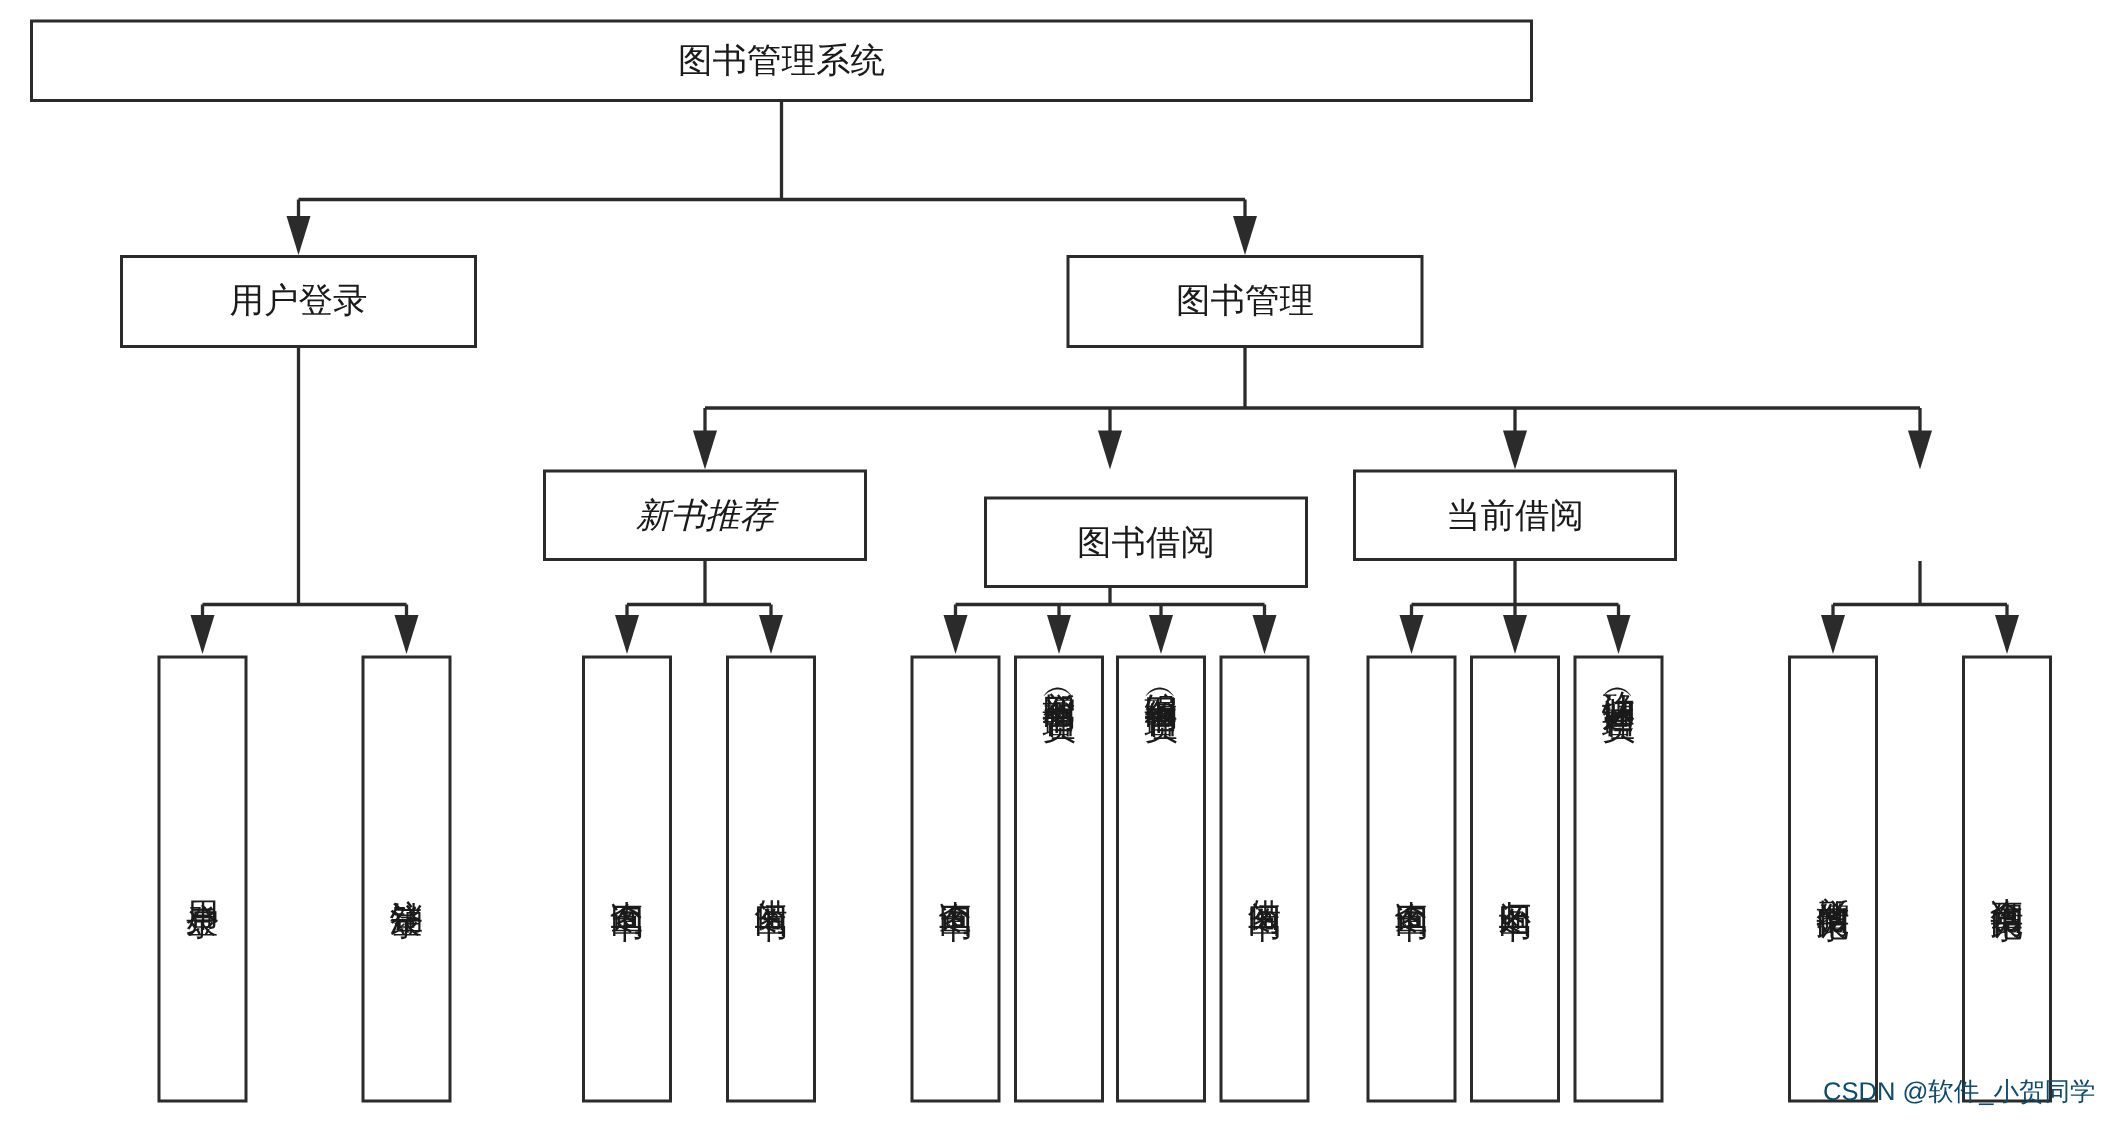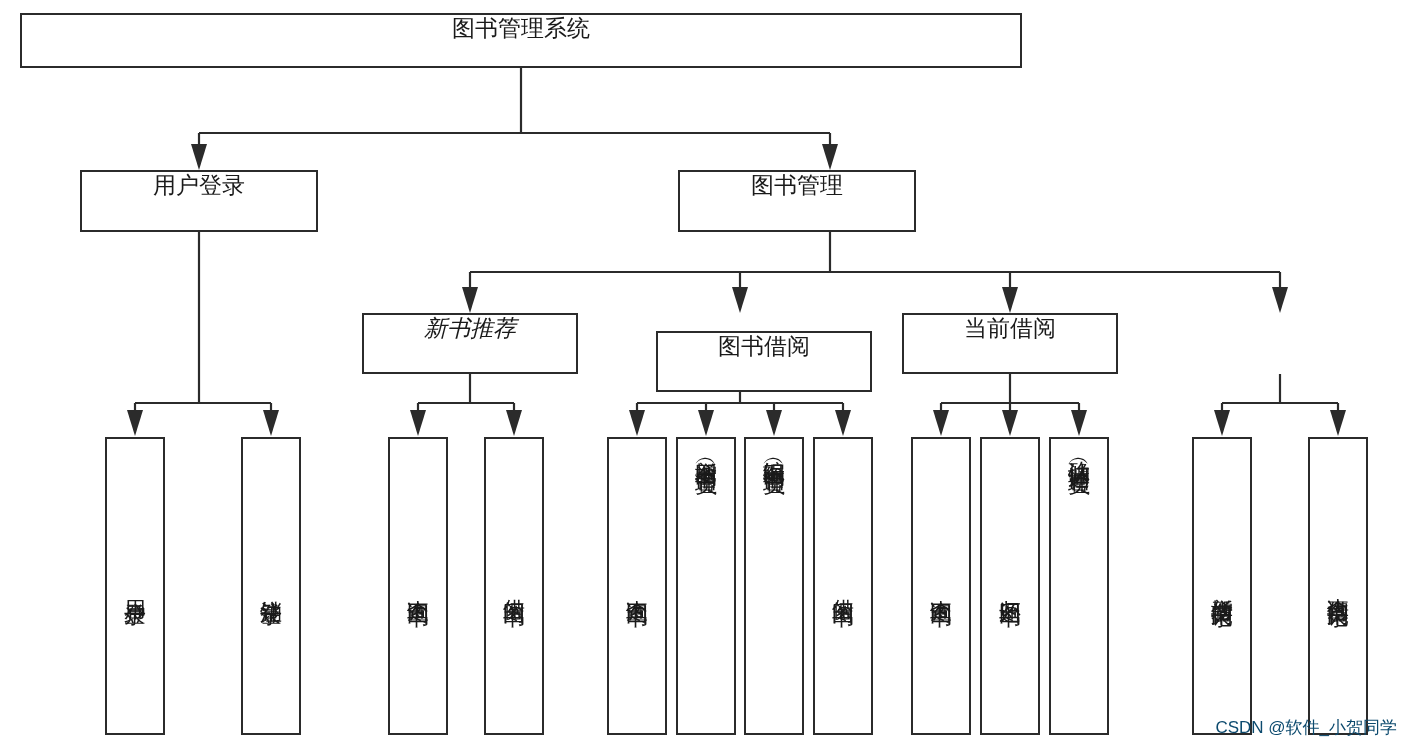--- a/index.html
+++ b/index.html
@@ -36,21 +36,21 @@
     fill: #2b2b2b;
   }
 
   
   .node {
     position: absolute;
     box-sizing: border-box;
     background: #ffffff;
     border: 2.2px solid #2b2b2b;
     display: flex;
-    align-items: flex-start;
+    align-items: center;
     justify-content: center;
     color: #1a1a1a;
     z-index: 2;
   }
   .node .label {
     display: block;
     text-align: center;
     line-height: 1.18;
     white-space: pre;
   }
@@ -65,21 +65,21 @@
   }
 
   
   .node.lvl2 {
     top: 170px;
     width: 238px;
     height: 62px;
     font-size: 23px;
   }
   .node.lvl2.n-user-login  { left: 80px; }
-  .node.lvl2.n-book-manage { left: 678px; }
+  .node.lvl2.n-book-manage { left: 711px; }
 
   
   .node.lvl3 {
     top: 313px;
     width: 216px;
     height: 61px;
     font-size: 23px;
   }
   .node.lvl3.n-new-book  { left: 362px; font-style: italic; }
   .node.lvl3.n-borrow    { left: 656px; margin-top: 18px; }

